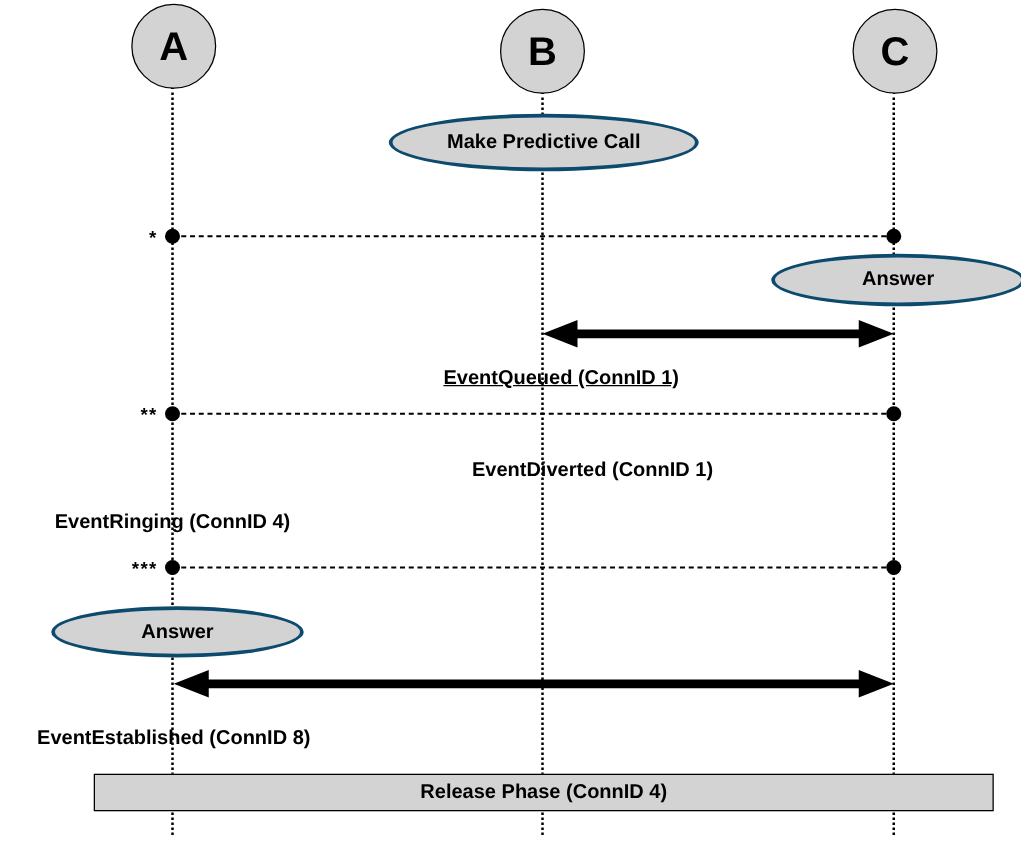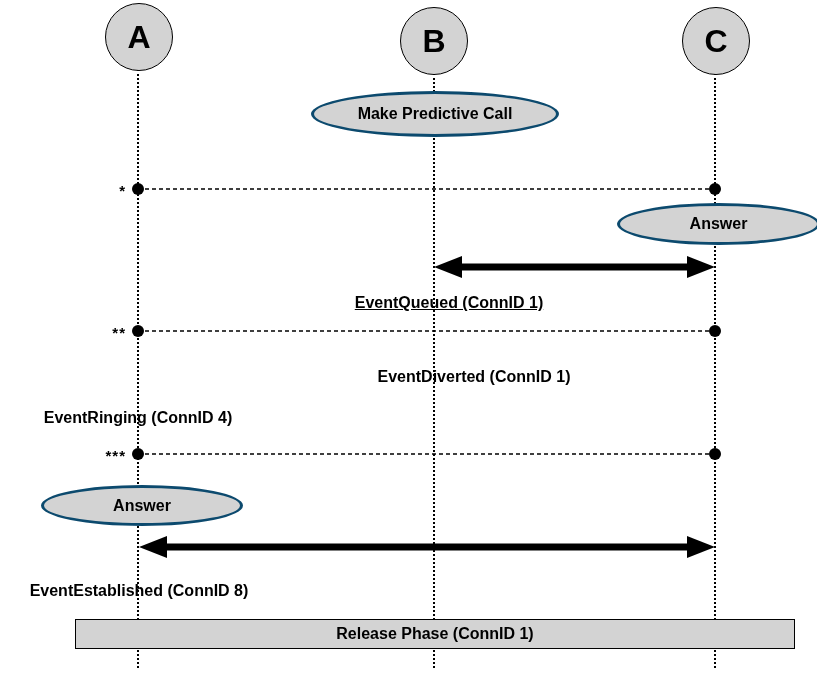--- a/index.html
+++ b/index.html
@@ -129,16 +129,16 @@
   <div class="evt" style="left:449px; top:294px;text-decoration:underline;">EventQueued (ConnID 1)</div>
   <div class="evt" style="left:433px; top:368px;margin-left:41px;">EventDiverted (ConnID 1)</div>
   <div class="evt" style="left:138px; top:409px;">EventRinging (ConnID 4)</div>
   <div class="evt" style="left:139px; top:582px;">EventEstablished (ConnID 8)</div>
 
   <div class="marker" style="left:96px; top:183px;">*</div>
   <div class="marker" style="left:96px; top:325px;">**</div>
   <div class="marker" style="left:96px; top:448px;">***</div>
 
   <div class="release-bar">
-    <span>Release Phase (ConnID 1)</span>
+    <span>Release Phase (ConnID 4)</span>
   </div>
 
 </div>
 
 </body></html>

